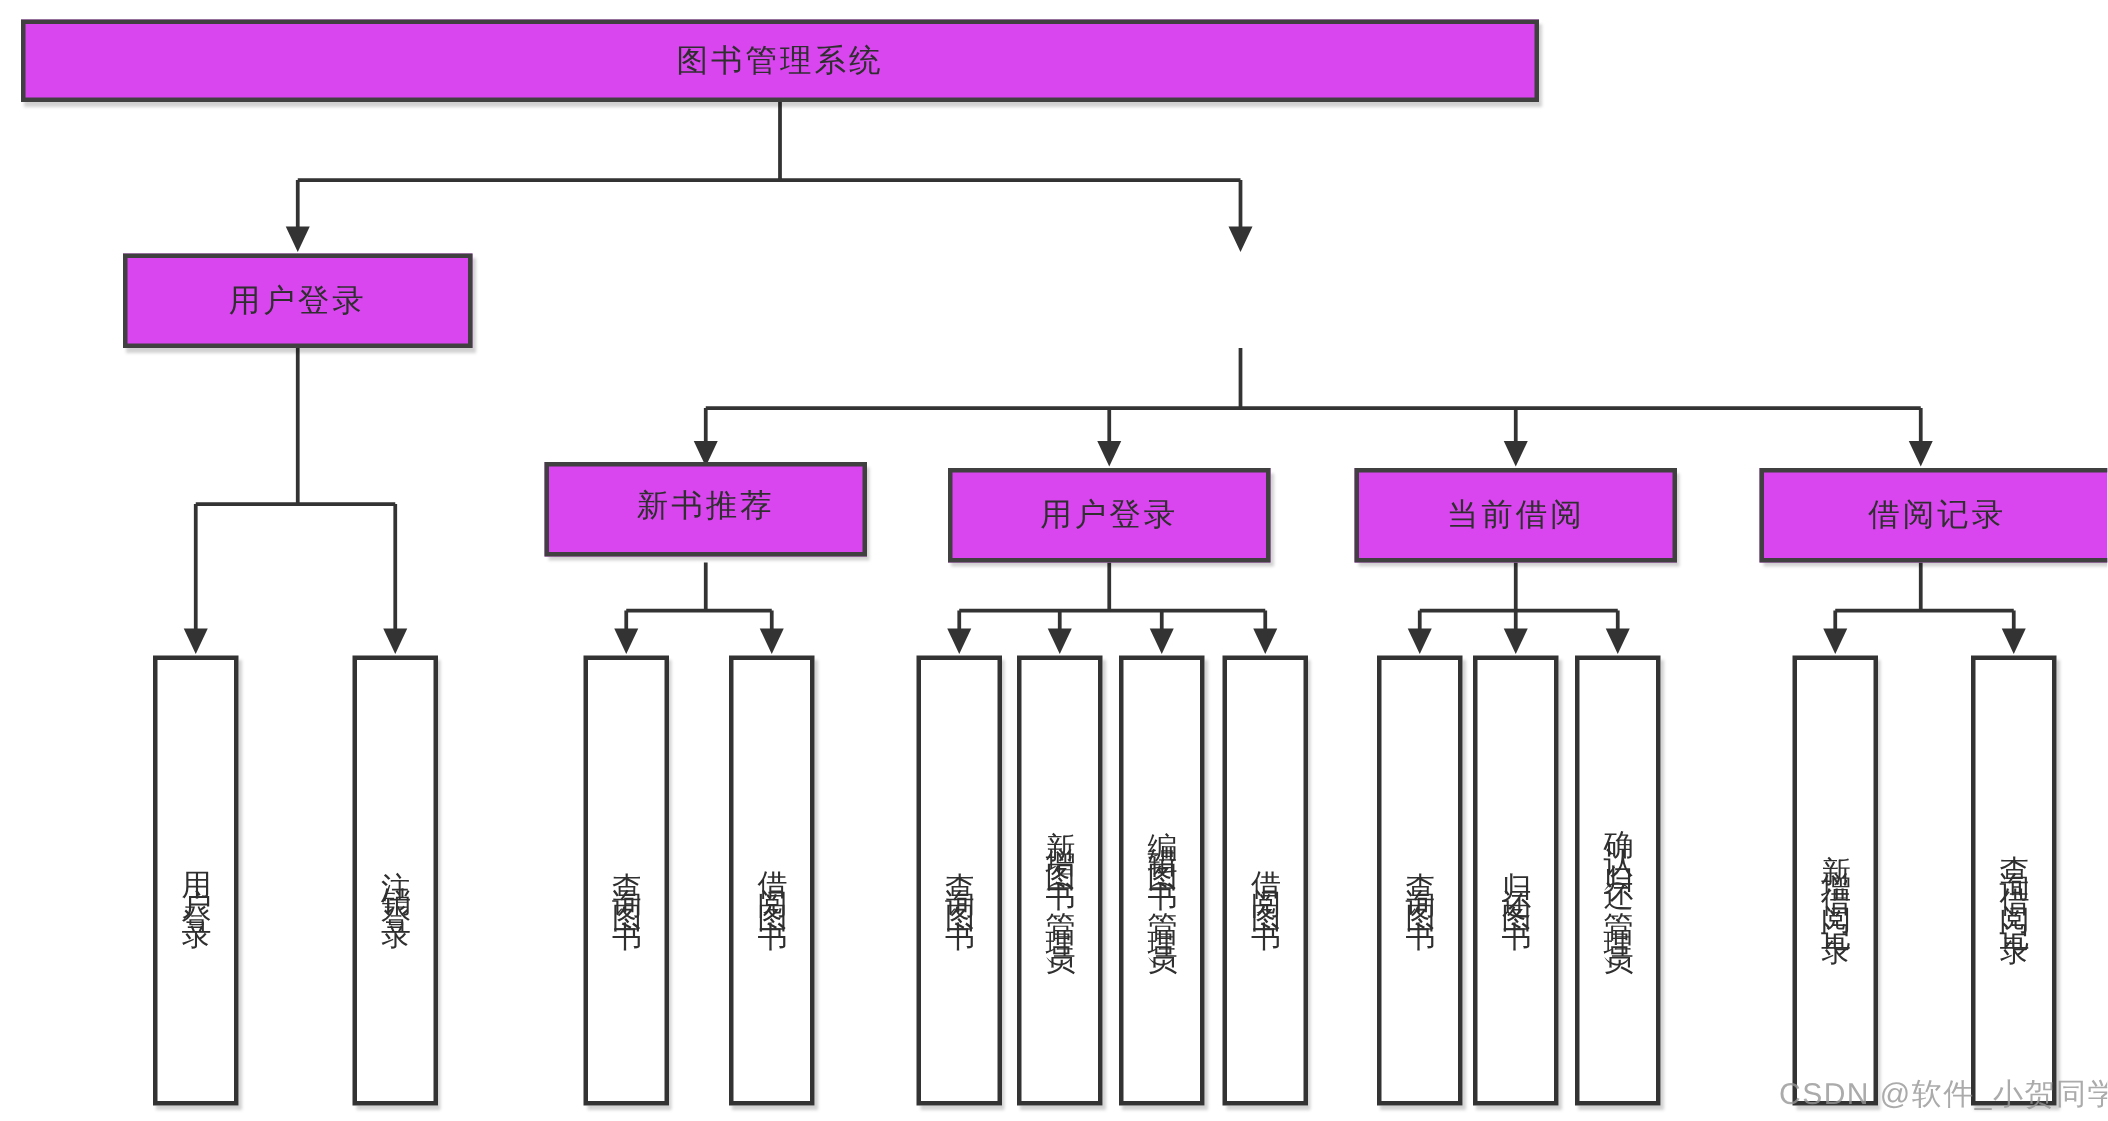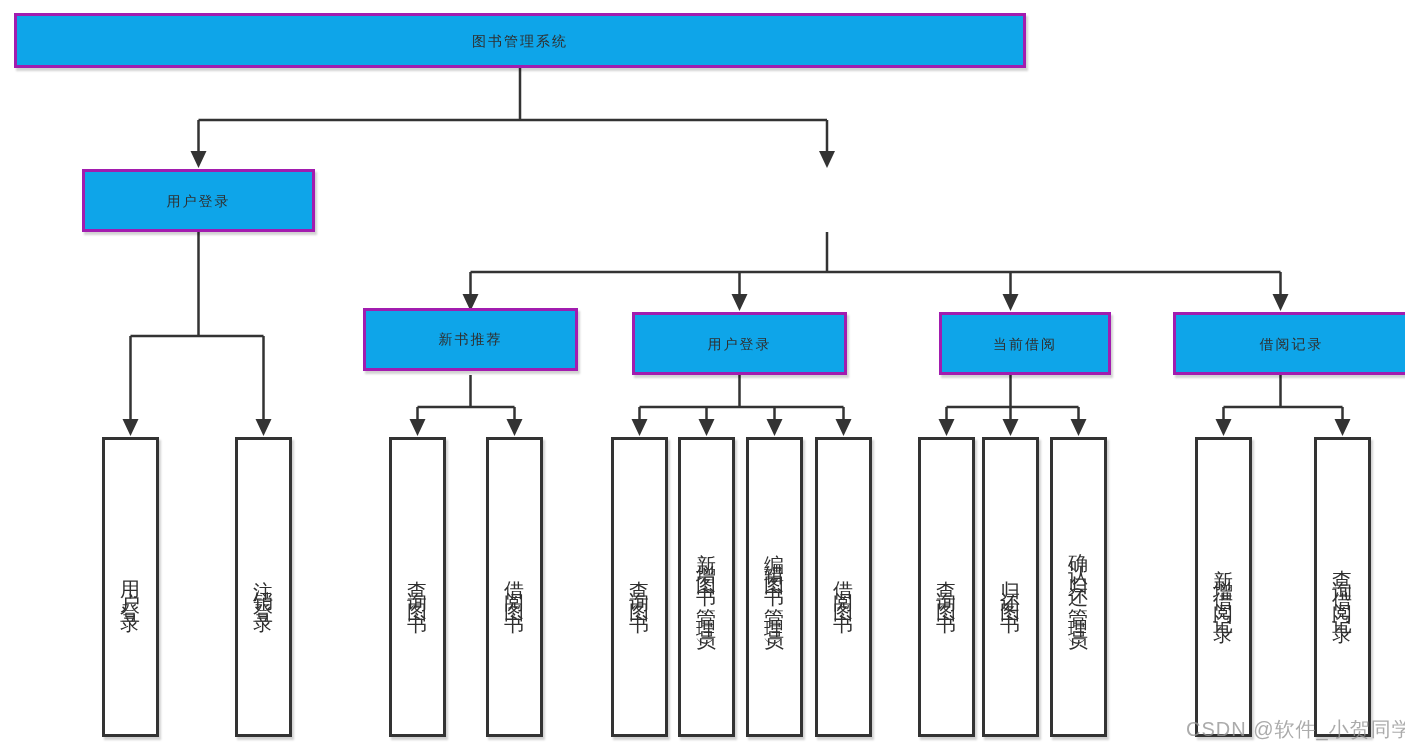--- a/index.html
+++ b/index.html
@@ -10,25 +10,25 @@
     font-family:"Liberation Sans", sans-serif;
     overflow:hidden;
   }
   #connectors{
     position:absolute;left:0;top:0;width:1405px;height:747px;
     z-index:0;pointer-events:none;
   }
   .hbox{
     position:absolute;
     box-sizing:border-box;
-    border:3px solid #a21caf;
-    background:#0ea5e9;
+    border:3px solid #404040;
+    background:#d946ef;
     box-shadow:2px 3px 2px rgba(0,0,0,0.18);
     display:flex;align-items:center;justify-content:center;
-    font-size:14px;color:#2f2f2f;letter-spacing:2px;
+    font-size:21px;color:#2f2f2f;letter-spacing:2px;
     z-index:1;line-height:1;
   }
   .vbox{
     position:absolute;
     top:437px;height:300px;width:57px;
     box-sizing:border-box;
     border:3px solid #333333;
     background:#ffffff;
     box-shadow:2px 3px 2px rgba(0,0,0,0.18);
     display:flex;align-items:center;justify-content:center;
@@ -83,21 +83,21 @@
       <polygon points="1334.5,419 1350.5,419 1342.5,436"></polygon>
     </g>
   </svg>
 
   <div class="hbox" style="left:14px;top:13px;width:1012px;height:55px;">图书管理系统</div>
 
   <div class="hbox" style="left:82px;top:169px;width:233px;height:63px;">用户登录</div>
 
   <div class="hbox" style="left:363px;top:308px;width:215px;height:63px;font-family:Liberation Mono, monospace;">新书推荐</div>
   <div class="hbox" style="left:632px;top:312px;width:215px;height:63px;">用户登录</div>
-  <div class="hbox" style="left:939px;top:312px;width:172px;height:63px;">当前借阅</div>
+  <div class="hbox" style="left:903px;top:312px;width:215px;height:63px;">当前借阅</div>
   <div class="hbox" style="left:1173px;top:312px;width:237px;height:63px;text-align:right;">借阅记录</div>
 
   <div class="vbox" style="left:102px;">用户登录</div>
   <div class="vbox" style="left:235px;">注销登录</div>
 
   <div class="vbox" style="left:389px;">查询图书</div>
   <div class="vbox" style="left:486px;">借阅图书</div>
 
   <div class="vbox" style="left:611px;">查询图书</div>
   <div class="vbox" style="left:678px;">新增图书（管理员）</div>

